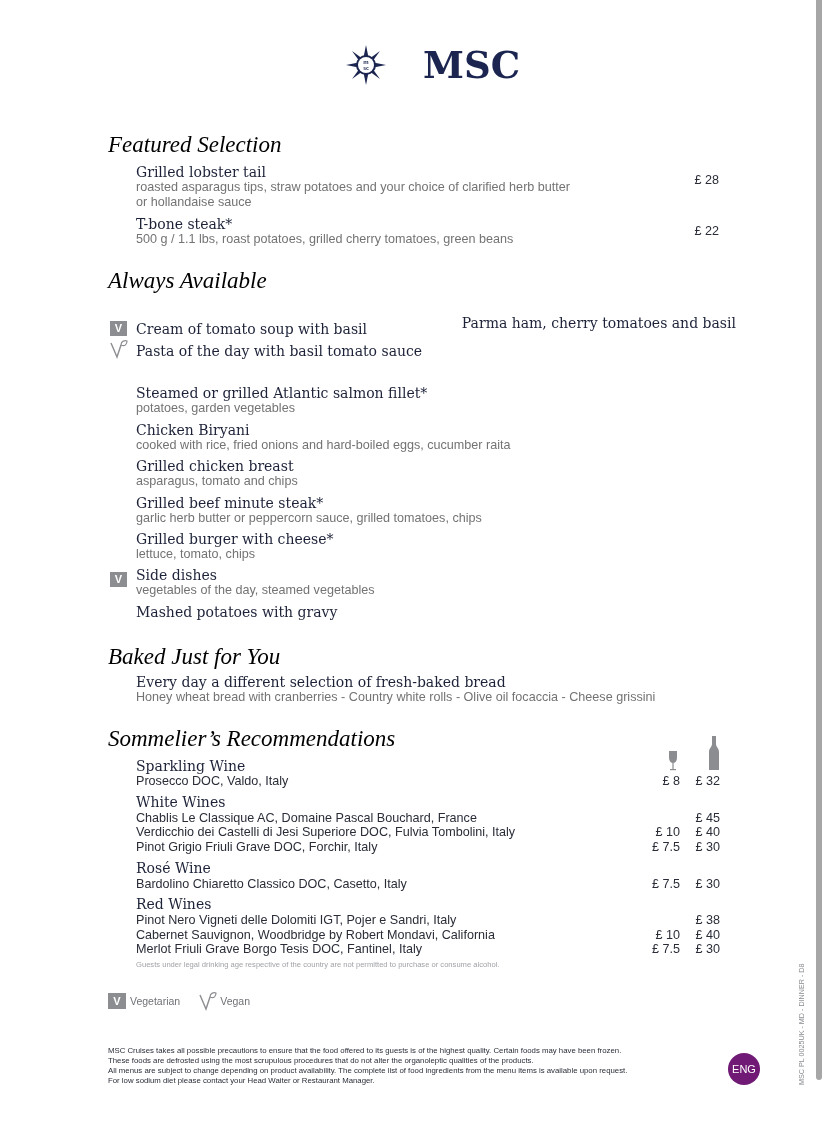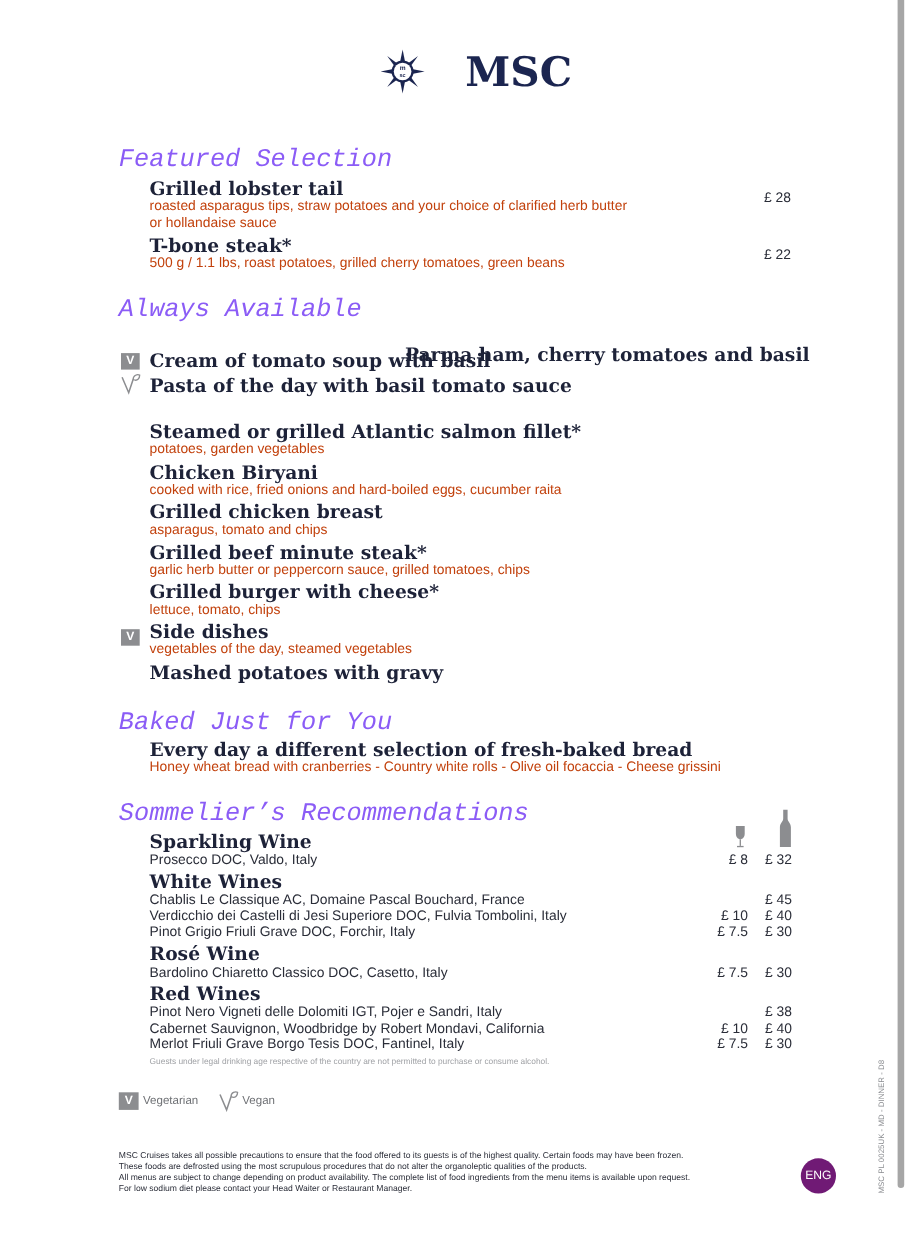--- a/index.html
+++ b/index.html
@@ -4,25 +4,25 @@
 <style>
   * { box-sizing: border-box; margin: 0; padding: 0; }
   html, body { width: 828px; height: 1130px; background: #ffffff; overflow: hidden; }
   body { position: relative; font-family: "DejaVu Sans", "Liberation Sans", sans-serif; color: #1d2238; }
   .page { position: absolute; left: 0; top: 0; width: 828px; height: 1130px; }
 
   .logo { position: absolute; left: 345px; top: 42px; height: 46px; display: flex; align-items: center; gap: 32px; }
   .logo svg { width: 42px; height: 42px; }
   .logo-text { font-family: "DejaVu Serif", "Liberation Serif", serif; font-weight: bold; font-size: 37px; color: #1b2550; margin-left: 4px; letter-spacing: 0px; line-height: 46px; }
 
-  .section-title { position: absolute; left: 108px; font-family: Liberation Mono, monospace; font-style: italic; font-size: 23px; color: #8b5cf6; font-weight: normal; }
+  .section-title { position: absolute; left: 108px; font-family: Liberation Serif, serif; font-style: italic; font-size: 23px; color: #000000; font-weight: normal; }
 
   .item { position: absolute; left: 136px; width: 600px; }
-  .item-name { font-family: "DejaVu Serif", "Liberation Serif", serif; font-weight: bold; font-size: 17px; color: #1d2238; line-height: 15px; white-space: nowrap; }
-  .item-desc { font-family: "Liberation Sans", sans-serif; font-size: 12.6px; color: #c2410c; line-height: 15px; white-space: nowrap; }
+  .item-name { font-family: "DejaVu Serif", "Liberation Serif", serif; font-weight: normal; font-size: 14px; color: #1d2238; line-height: 15px; white-space: nowrap; }
+  .item-desc { font-family: "Liberation Sans", sans-serif; font-size: 12.6px; color: #737373; line-height: 15px; white-space: nowrap; }
   .price { position: absolute; right: 109px; width: 60px; text-align: right; font-family: "Liberation Sans", sans-serif; font-size: 12.6px; color: #2a2d38; }
 
   .badge-v { position: absolute; left: 110px; width: 17px; height: 15px; background: #8c8d90; color: #fff; font-family: "Liberation Sans", sans-serif; font-weight: bold; font-size: 11px; text-align: center; line-height: 15px; }
   .vegan-icon { position: absolute; left: 109px; width: 20px; height: 20px; }
 
   .wine-row { position: absolute; left: 136px; width: 584px; height: 15px; font-family: "Liberation Sans", sans-serif; font-size: 12.6px; color: #2a2d38; line-height: 15px; }
   .wine-row .wname { position: absolute; left: 0; top: 0; white-space: nowrap; }
   .wine-row .glass { position: absolute; right: 40px; top: 0; width: 50px; text-align: right; }
   .wine-row .bottle { position: absolute; right: 0; top: 0; width: 36px; text-align: right; }
 

